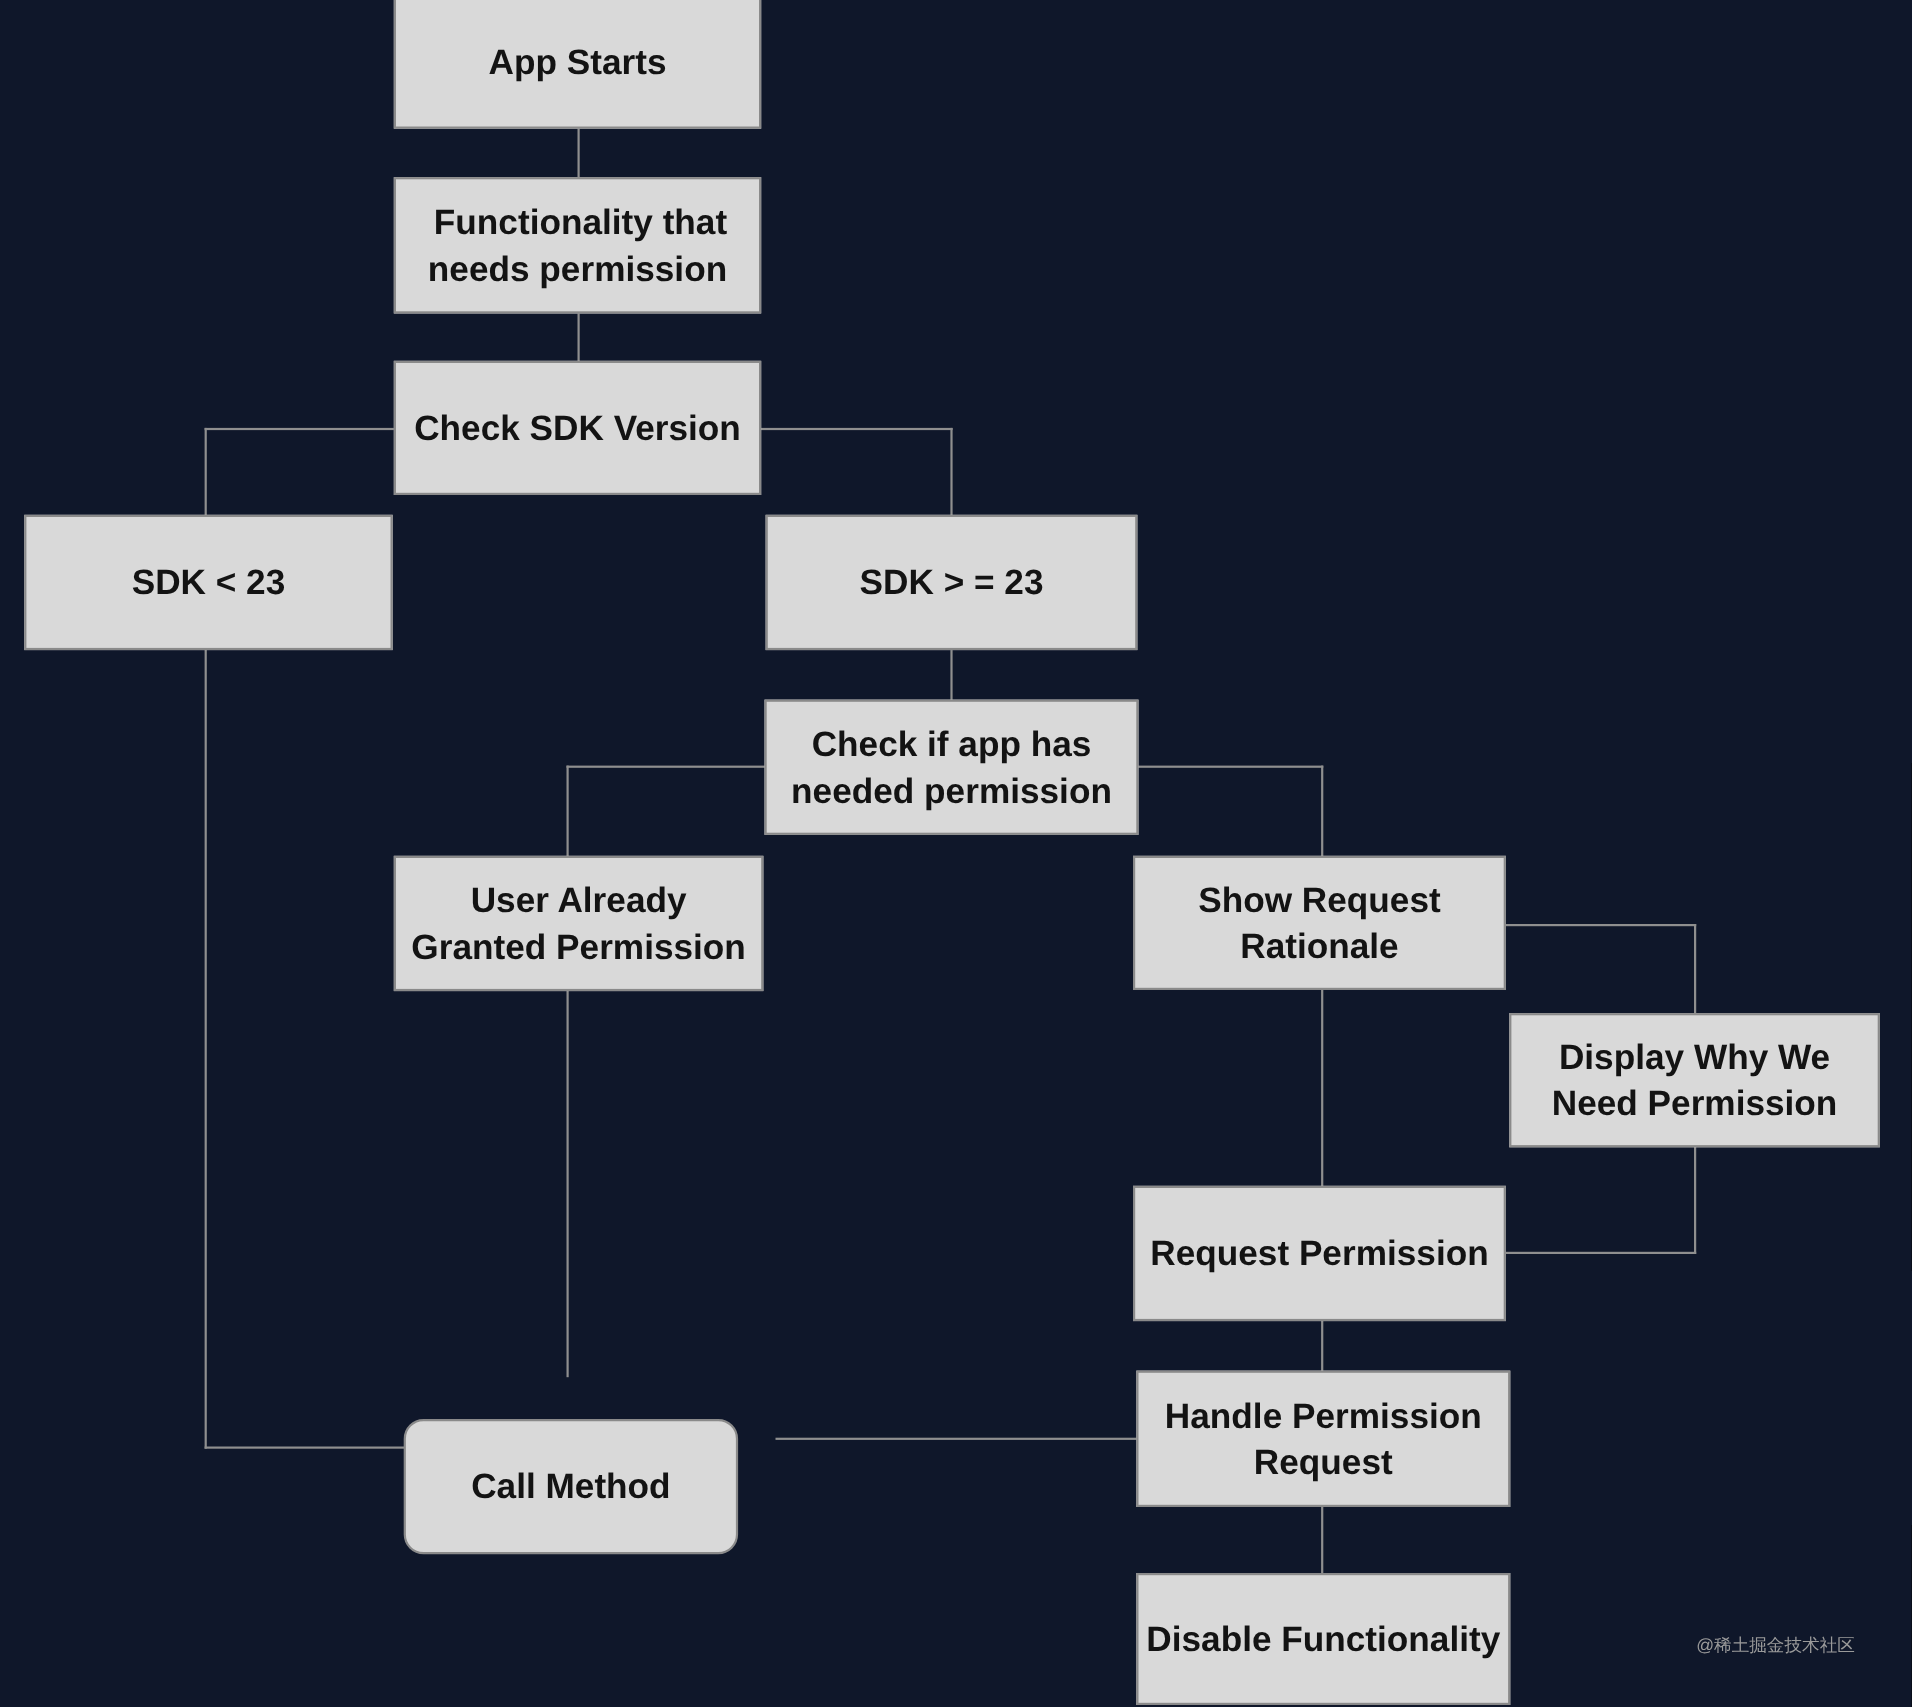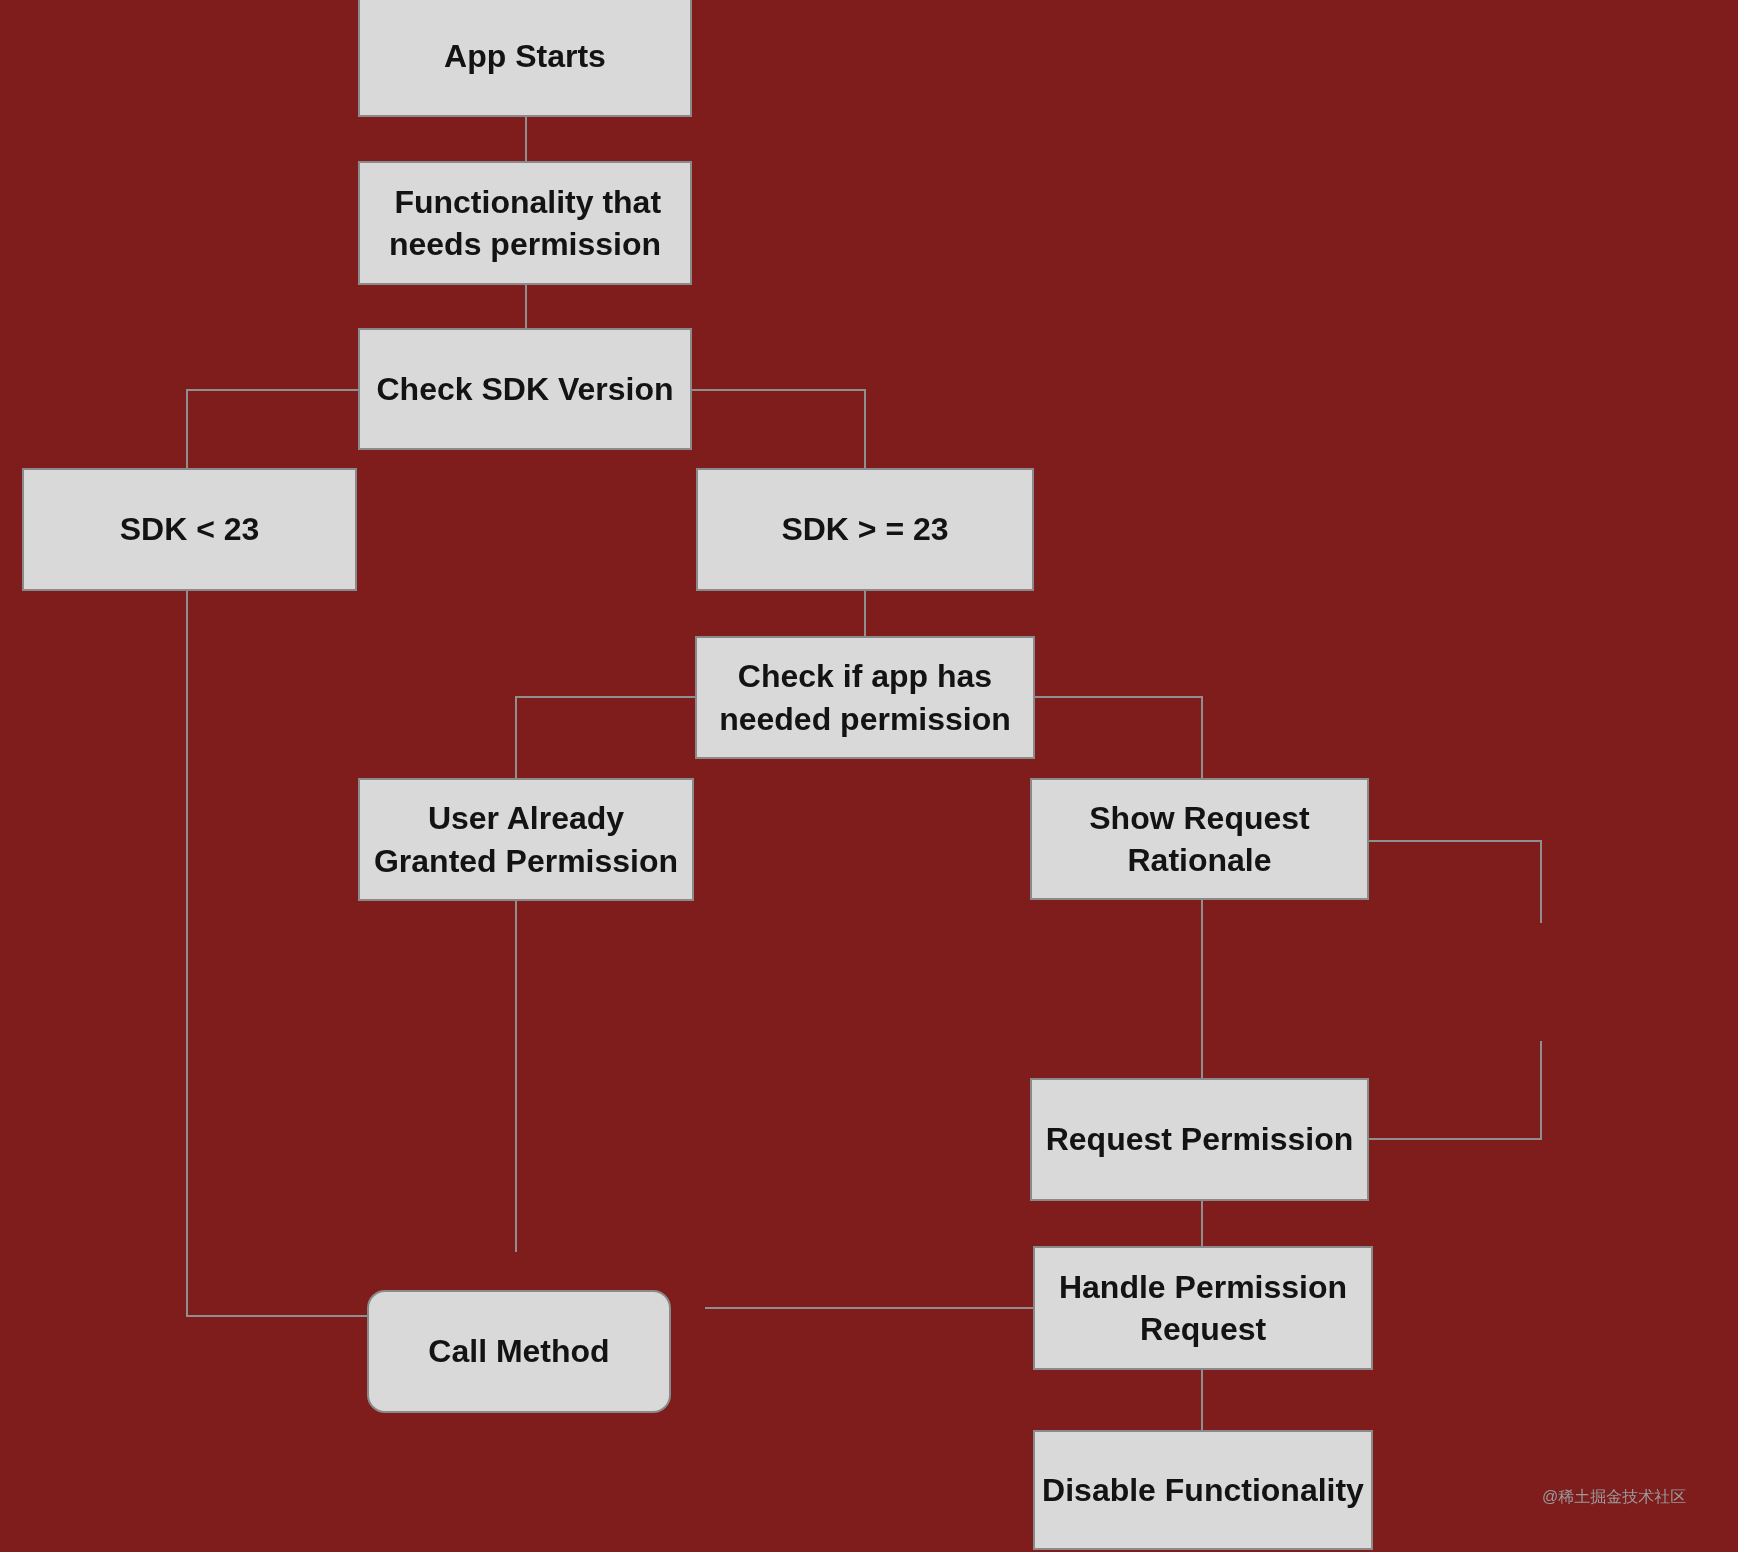--- a/index.html
+++ b/index.html
@@ -1,20 +1,20 @@
 <!DOCTYPE html>
 <html><head>
 <meta charset="utf-8">
 <style>
   html, body { margin: 0; padding: 0; background: #000; }
   .canvas {
     position: relative;
     width: 1738px;
     height: 1552px;
-    background: #7f1d1d;
+    background: #0f172a;
     overflow: hidden;
     font-family: "Liberation Sans", sans-serif;
   }
   .line {
     position: absolute;
     background: #8f8f8f;
     z-index: 1;
   }
   .node {
     position: absolute;
@@ -91,20 +91,22 @@
 
   <div class="node" style="left:695px; top:636px; width:340px; height:123px;">Check if app has
 needed permission</div>
 
   <div class="node" style="left:358px; top:778px; width:336px; height:123px;">User Already
 Granted Permission</div>
 
   <div class="node" style="left:1030px; top:778px; width:339px; height:122px;">Show Request
 Rationale</div>
 
+  <div class="node" style="left:1372px; top:921px; width:337px; height:122px;">Display Why We
+Need Permission</div>
 
   <div class="node" style="left:1030px; top:1078px; width:339px; height:123px;">Request Permission</div>
 
   <div class="node" style="left:367px; top:1290px; width:304px; height:123px;border-radius:18px;">Call Method</div>
 
   <div class="node" style="left:1033px; top:1246px; width:340px; height:124px;">Handle Permission
 Request</div>
 
   <div class="node" style="left:1033px; top:1430px; width:340px; height:120px;">Disable Functionality</div>
 

